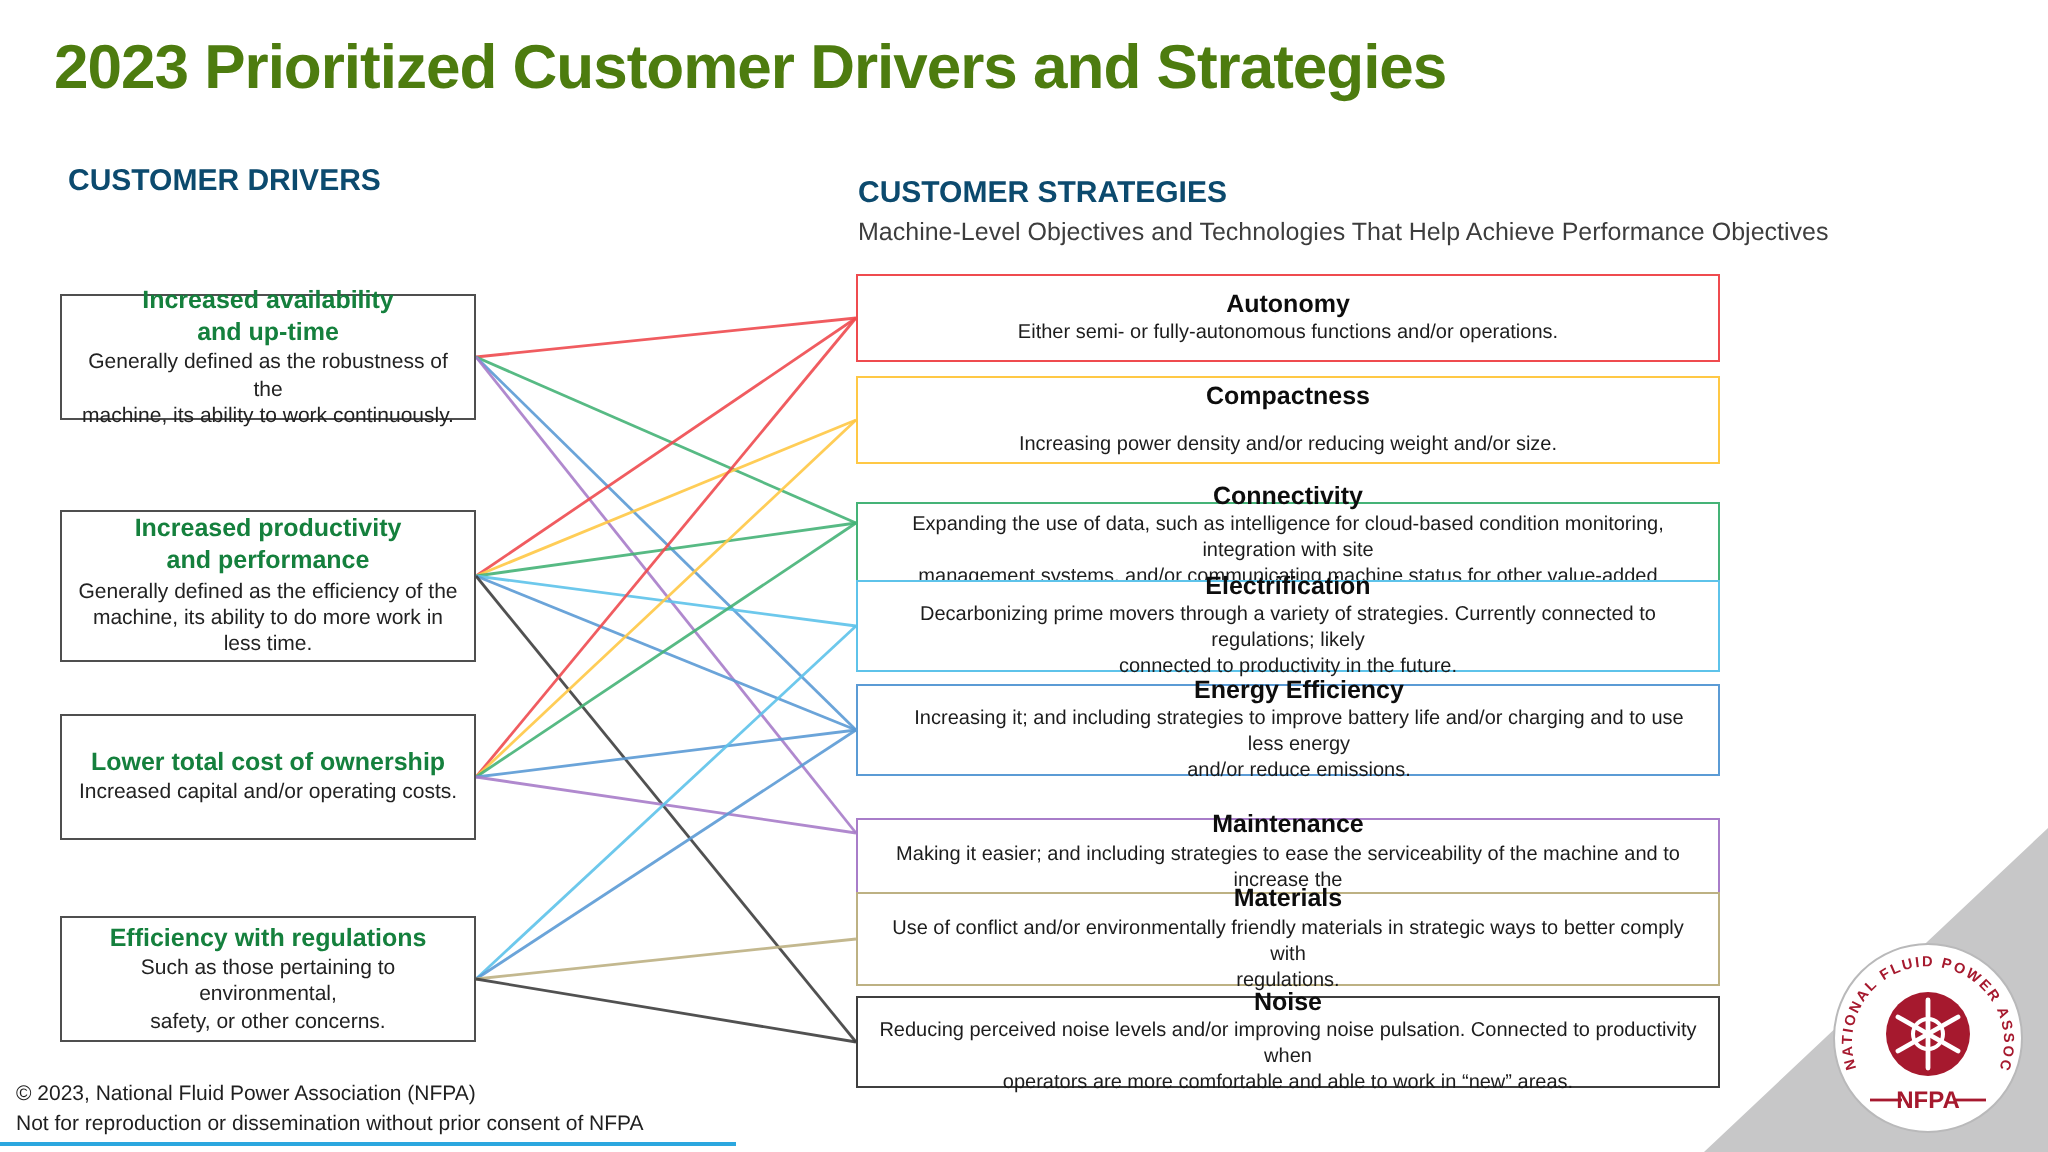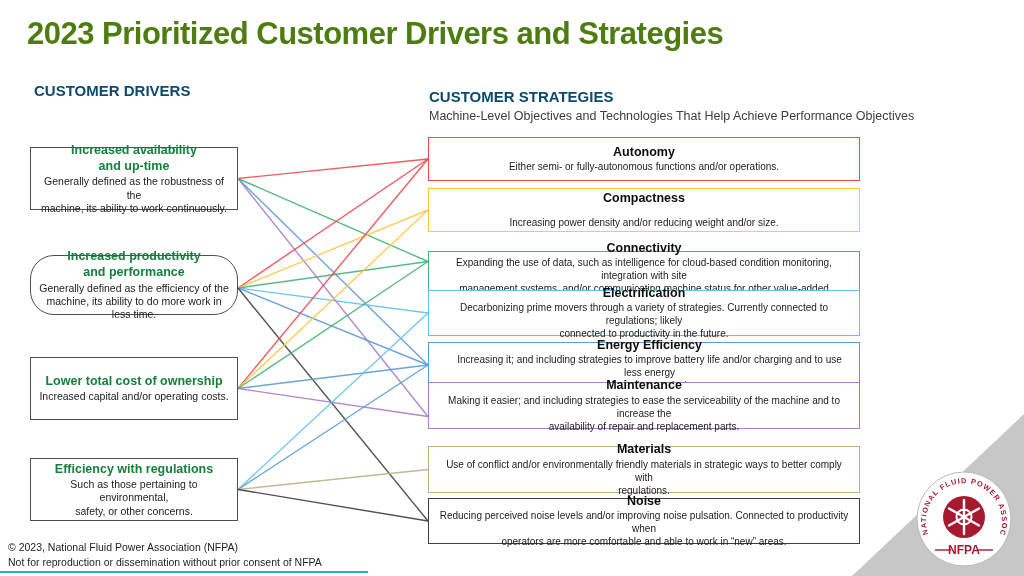--- a/index.html
+++ b/index.html
@@ -93,21 +93,21 @@
       <line x1="238" y1="489.5" x2="428" y2="469.5" stroke="#bdb183" stroke-width="1.4" opacity="0.9"></line>
       <line x1="238" y1="489.5" x2="428" y2="521" stroke="#3f3f3f" stroke-width="1.4" opacity="0.9"></line>
     </svg>
 
   <div class="driver-box" id="driver-0" style="top: 147px; height: 63px;">
     <div class="driver-title">Increased availability
 and up-time</div>
     <div class="driver-desc">Generally defined as the robustness of the
 machine, its ability to work continuously.</div>
   </div>
-  <div class="driver-box" id="driver-1" style="top: 255px; height: 60px; border-radius: 24px;">
+  <div class="driver-box" id="driver-1" style="top: 255px; height: 76px;">
     <div class="driver-title">Increased productivity
 and performance</div>
     <div class="driver-desc">Generally defined as the efficiency of the
 machine, its ability to do more work in less time.</div>
   </div>
   <div class="driver-box" id="driver-2" style="top: 357px; height: 63px;">
     <div class="driver-title">Lower total cost of ownership</div>
     <div class="driver-desc">Increased capital and/or operating costs.</div>
   </div>
   <div class="driver-box" id="driver-3" style="top: 458px; height: 63px;">
@@ -132,21 +132,21 @@
   <div class="strategy-box" id="strategy-3" style="top: 290px; height: 46px; border-color: rgb(94, 195, 234);">
     <div class="strategy-title">Electrification</div>
     <div class="strategy-desc">Decarbonizing prime movers through a variety of strategies. Currently connected to regulations; likely
 connected to productivity in the future.</div>
   </div>
   <div class="strategy-box" id="strategy-4" style="top: 342px; height: 46px; border-color: rgb(91, 155, 213); padding-left: 21px;">
     <div class="strategy-title">Energy Efficiency</div>
     <div class="strategy-desc">Increasing it; and including strategies to improve battery life and/or charging and to use less energy
 and/or reduce emissions.</div>
   </div>
-  <div class="strategy-box" id="strategy-5" style="top: 382px; height: 47px; border-color: rgb(168, 125, 201); align-items: center;">
+  <div class="strategy-box" id="strategy-5" style="top: 409px; height: 47px; border-color: rgb(168, 125, 201); align-items: center;">
     <div class="strategy-title">Maintenance</div>
     <div class="strategy-desc">Making it easier; and including strategies to ease the serviceability of the machine and to increase the
 availability of repair and replacement parts.</div>
   </div>
   <div class="strategy-box" id="strategy-6" style="top: 446px; height: 47px; border-color: rgb(189, 177, 131);">
     <div class="strategy-title">Materials</div>
     <div class="strategy-desc">Use of conflict and/or environmentally friendly materials in strategic ways to better comply with
 regulations.</div>
   </div>
   <div class="strategy-box" id="strategy-7" style="top: 498px; height: 46px; border-color: rgb(63, 63, 63);">

